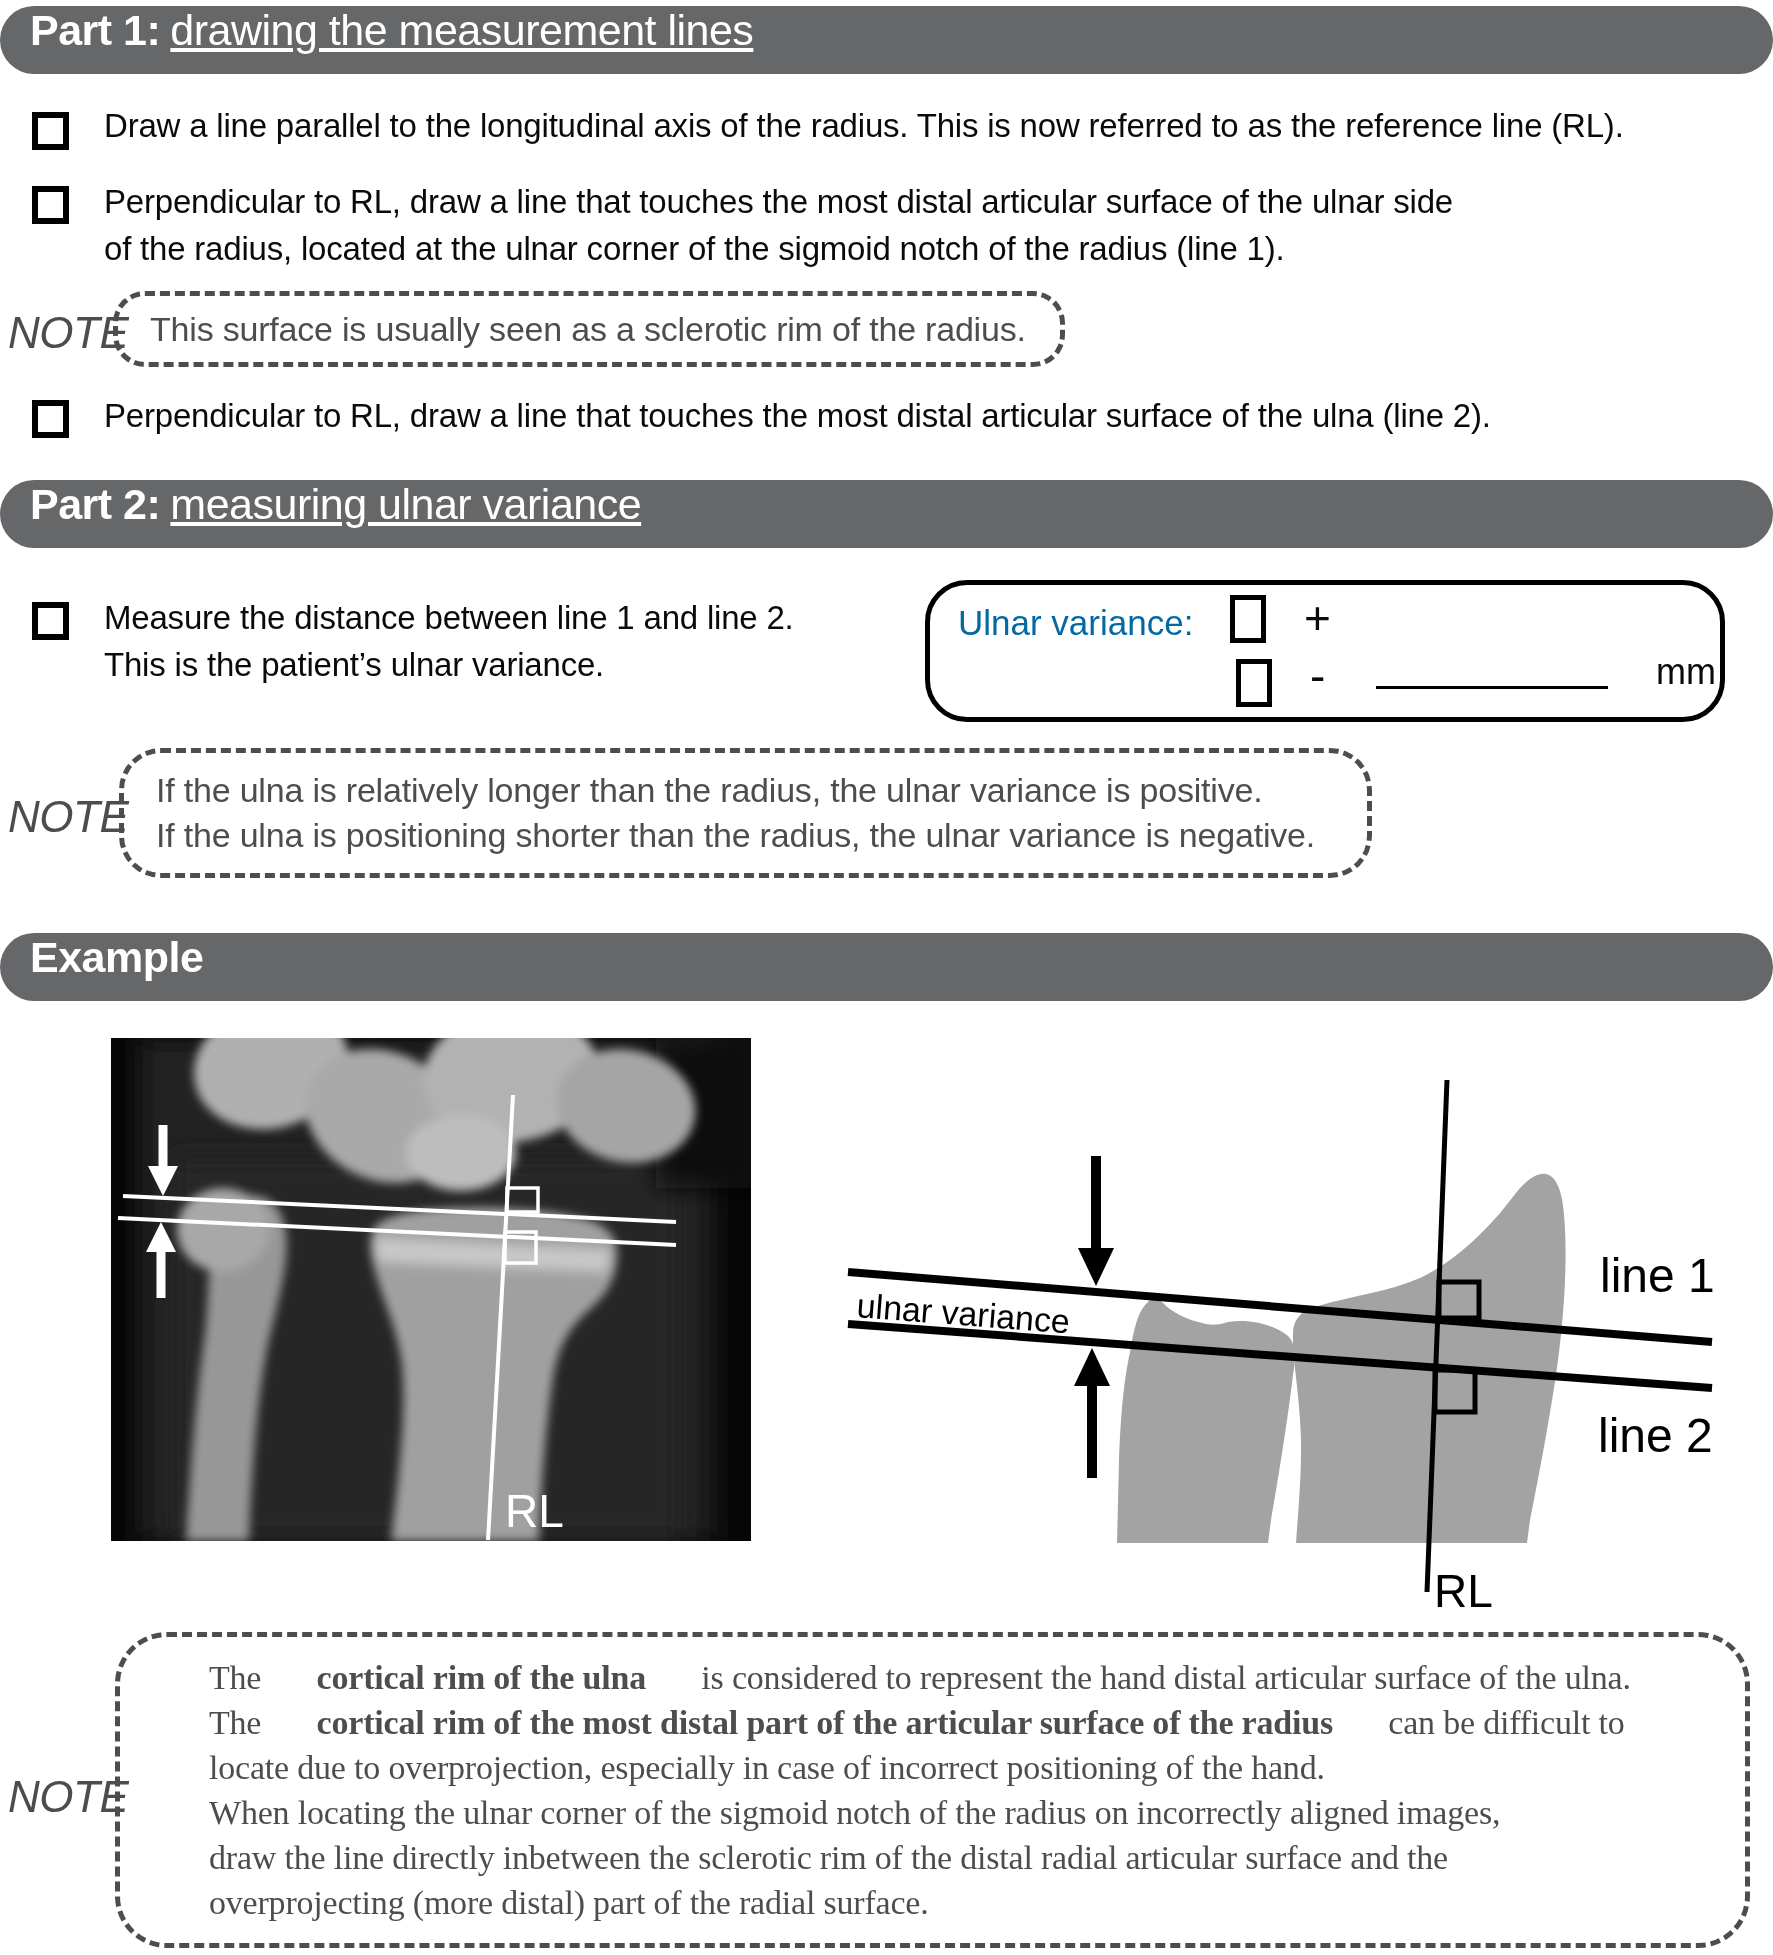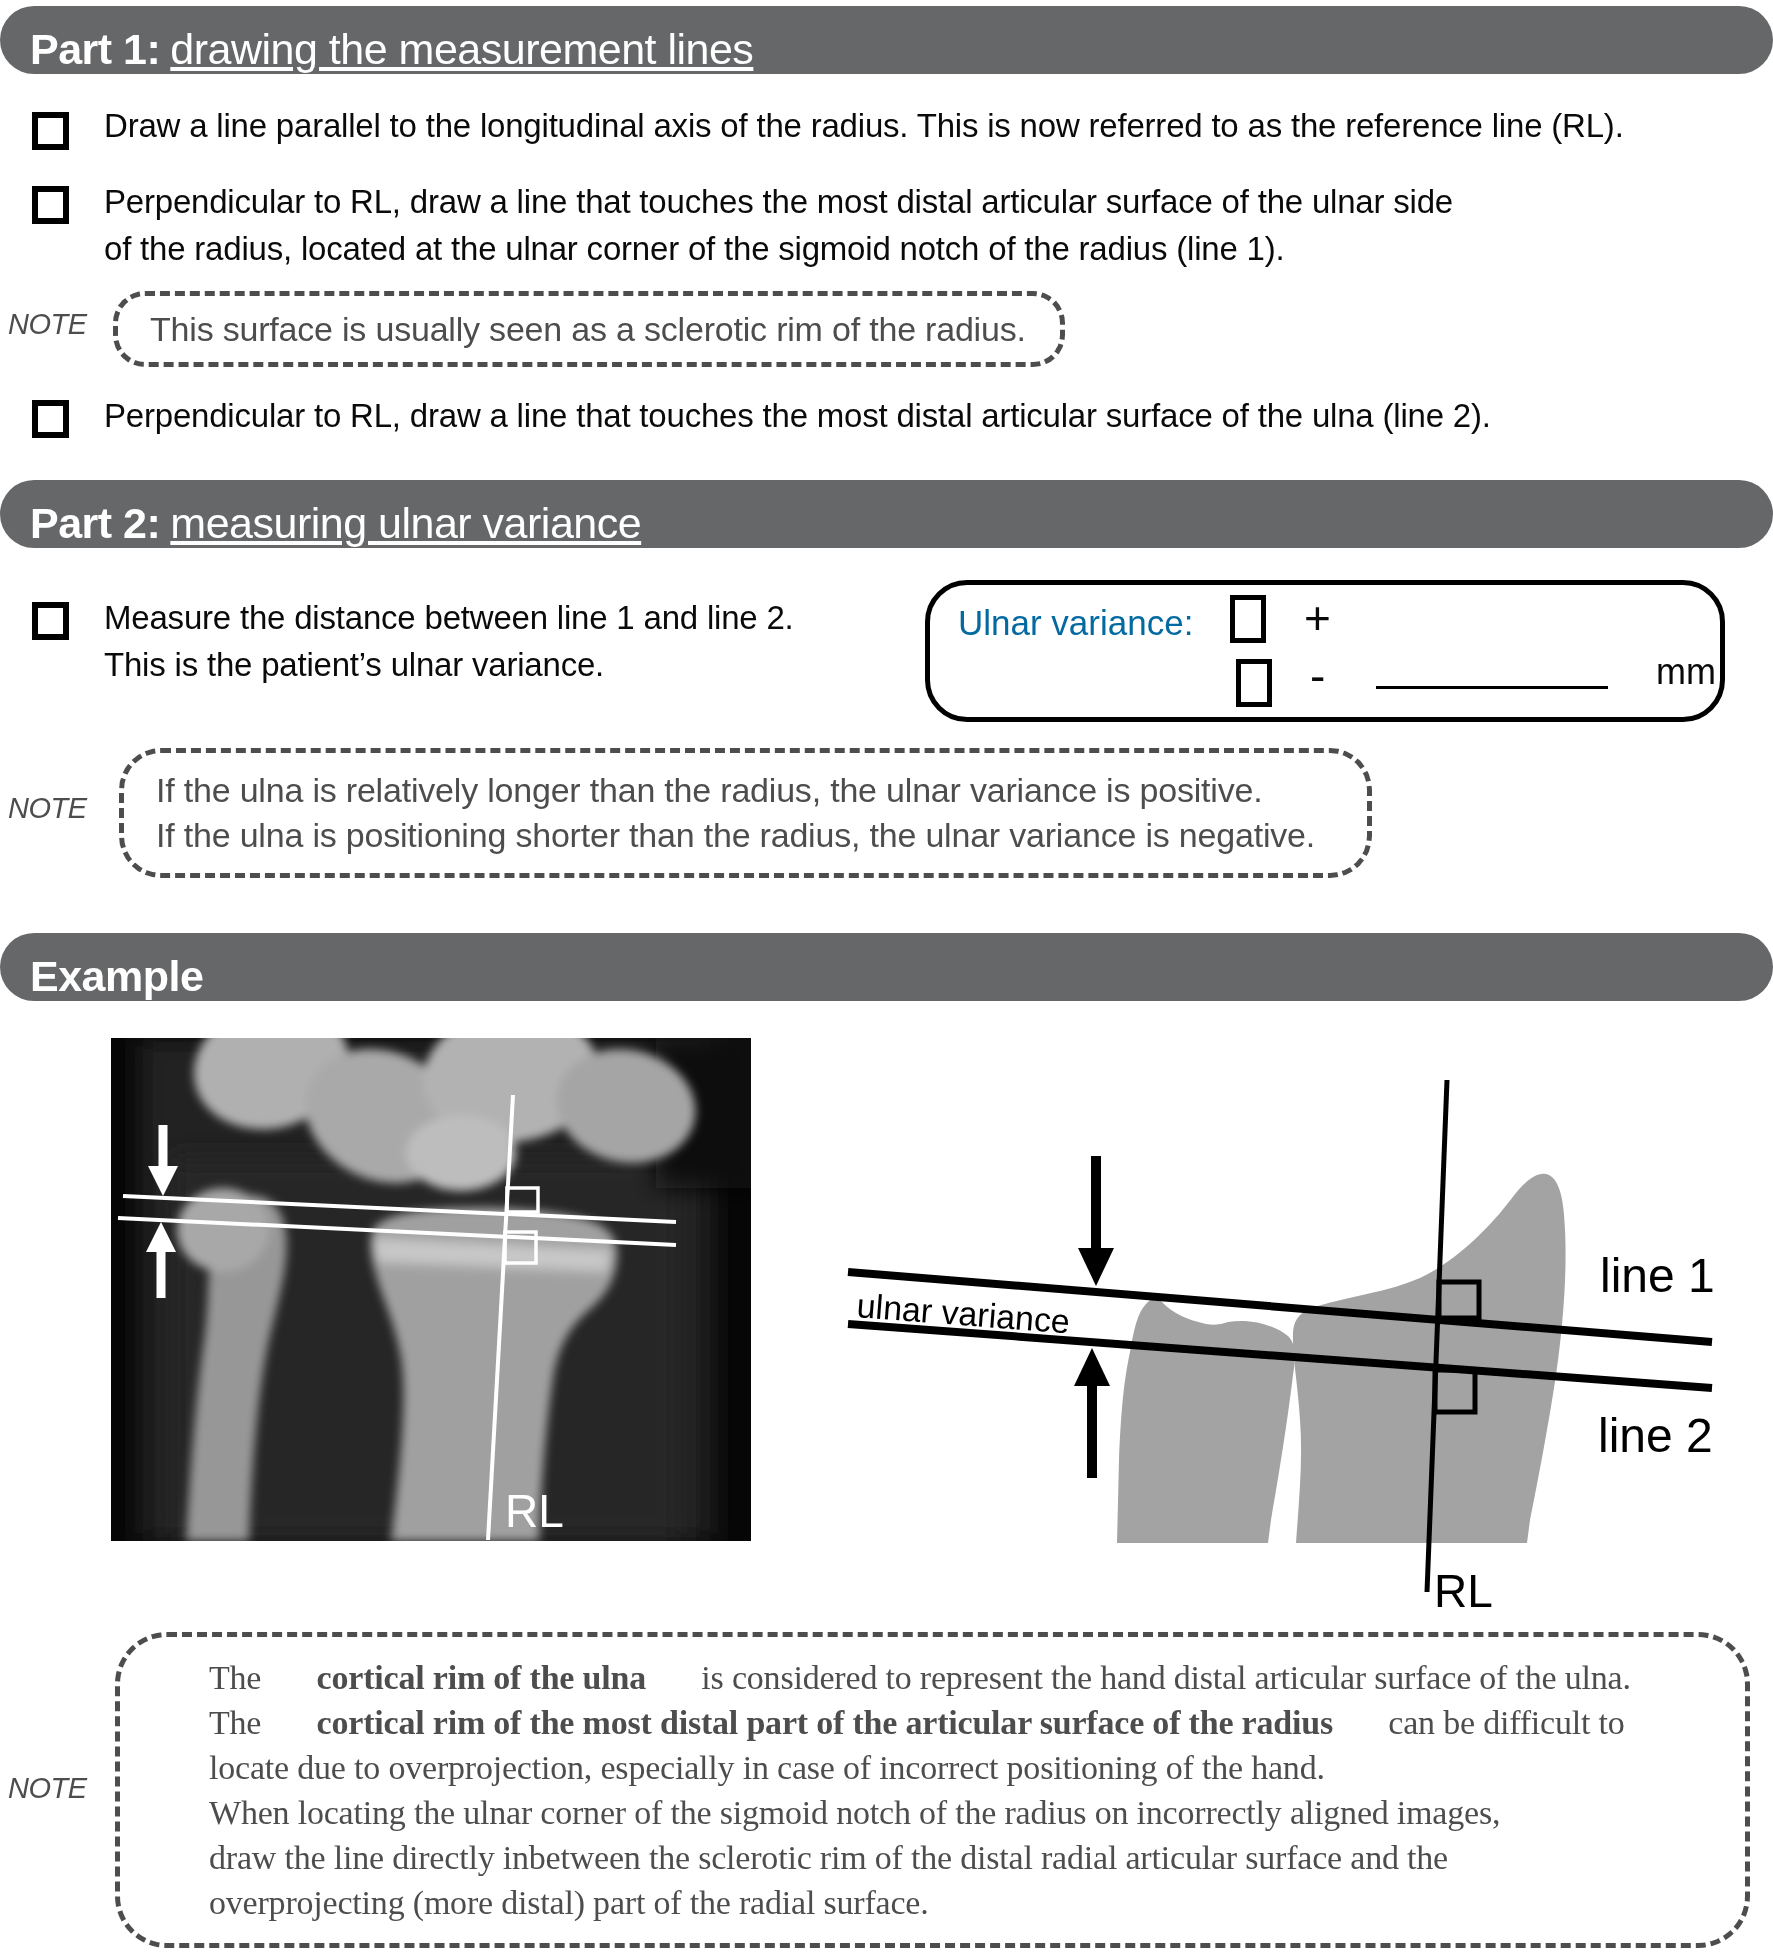--- a/index.html
+++ b/index.html
@@ -4,30 +4,30 @@
 <style>
   :root{
     --bar_gray:#666769; --note_gray:#4d4d4d; --bone_gray:#a3a3a3; --ink:#000000;
   }
   html,body{margin:0;padding:0;background:#fff;}
   body{font-family:"Liberation Sans", sans-serif;}
   #page{position:relative;width:1773px;height:1955px;background:#fff;overflow:hidden;}
 
   
   .bar{position:absolute;left:0;width:1773px;height:68px;background:var(--bar_gray);
-       border-radius:34px;display:flex;align-items:flex-end;padding-left:30px;box-sizing:border-box;}
+       border-radius:34px;display:flex;align-items:flex-start;padding-left:30px;box-sizing:border-box;}
   .bar .b{color:#fff;font-size:43px;font-weight:bold;letter-spacing:-0.5px;}
   .bar .r{color:#fff;font-size:43px;font-weight:normal;margin-left:10px;letter-spacing:-0.5px;text-decoration:underline;}
 
   
   .cbx{position:absolute;width:37px;height:38px;border:6px solid var(--ink);background:#fff;box-sizing:border-box;}
   .itext{position:absolute;font-size:33px;color:#0a0a0a;line-height:47px;letter-spacing:-0.2px;white-space:nowrap;margin-left:16px;}
 
   
-  .nlabel{position:absolute;font-size:29px;font-style:italic;color:var(--note_gray);letter-spacing:-0.5px;}
+  .nlabel{position:absolute;font-size:44px;font-style:italic;color:var(--note_gray);letter-spacing:-0.5px;}
   .nbox{position:absolute;border:5px dashed var(--note_gray);box-sizing:border-box;
         color:var(--note_gray);font-size:34px;line-height:45px;letter-spacing:-0.2px;}
   .nbox .inner{padding:0 10px 0 32px;display:flex;flex-direction:column;justify-content:center;height:100%;}
   .nbox .ln{white-space:nowrap;}
 
   
   #vbox{position:absolute;left:925px;top:580px;width:800px;height:142px;border:5px solid var(--ink);
         border-radius:42px;box-sizing:border-box;background:#fff;}
   #vbox .vlabel{position:absolute;left:28px;top:18px;font-size:35px;color:#0369a1;}
   .vcbx{position:absolute;width:36px;height:48px;border:5px solid var(--ink);background:#fff;box-sizing:border-box;}

